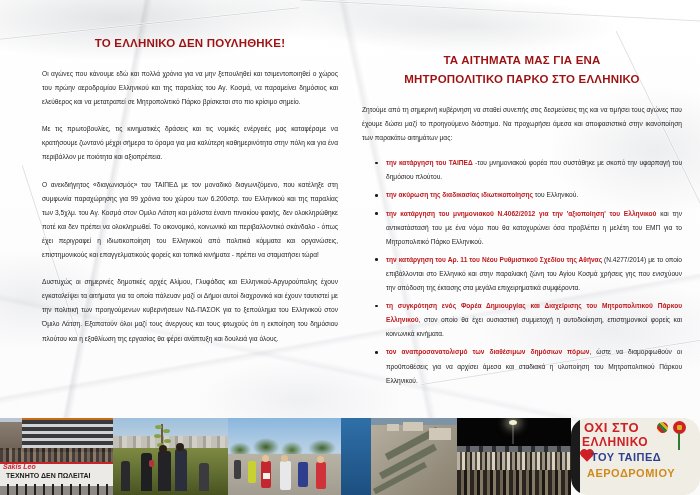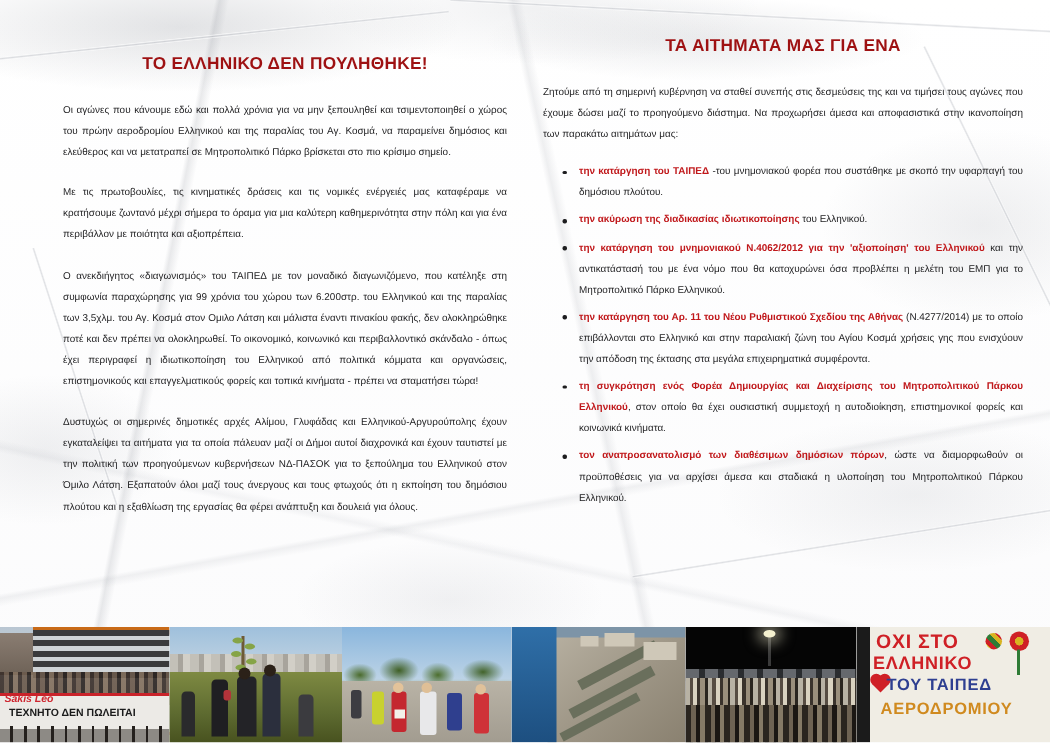--- a/index.html
+++ b/index.html
@@ -68,21 +68,21 @@
   h1.title {
     color: #9e1112;
     font-size: 11.5px;
     font-weight: bold;
     text-align: center;
     letter-spacing: .2px;
     margin: 0;
     line-height: 19px;
   }
   .title-wrap-left  { padding-top: 34px; padding-bottom: 14px; }
-  .title-wrap-right { padding-top: 22px; padding-bottom: 14px; }
+  .title-wrap-right { padding-top: 51px; padding-bottom: 14px; }
 
   p.body {
     margin: 0 0 11px 0;
     font-size: 6.6px;
     line-height: 14.1px;
     color: #1d1d1f;
     text-align: justify;
     text-justify: inter-word;
     letter-spacing: .02px;
   }
@@ -131,21 +131,21 @@
     position: relative;
     height: 77px;
     overflow: hidden;
     flex: none;
   }
   .p1 { width: 113px; }
   .p2 { width: 115px; }
   .p3 { width: 113px; }
   .p4 { width: 116px; }
   .p5 { width: 114px; }
-  .p6 { width: 129px; }
+  .p6 { width: 129px; border-radius: 17px; }
 
   
   .p1 .sky { position:absolute; inset:0; background:linear-gradient(#b9c6d2,#cfd8df 40%,#b0aba4 70%,#8e8a84); }
   .p1 .bldg{ position:absolute; left:0; top:4px; width:46px; height:28px; background:linear-gradient(#8a7d72,#6e6257); }
   .p1 .fence{position:absolute; left:22px; top:2px; width:91px; height:34px; background:
       repeating-linear-gradient(to bottom, #3a3a3c 0 4px, #cfd3d6 4px 7px); }
   .p1 .roof { position:absolute; left:22px; top:0; width:91px; height:5px; background:#c86a18; }
   .p1 .crowd{position:absolute; left:0; top:30px; width:113px; height:22px; background:
       repeating-linear-gradient(90deg,#3a2f2a 0 3px,#6b5a4c 3px 6px,#2b2421 6px 9px,#83705e 9px 12px); opacity:.9;}
   .p1 .banner{position:absolute;left:0;top:44px;width:113px;height:24px;background:#eceae6;
@@ -256,20 +256,21 @@
       </div>
       <p class="body">Οι αγώνες που κάνουμε εδώ και πολλά χρόνια για να μην ξεπουληθεί και τσιμεντοποιηθεί ο χώρος του πρώην αεροδρομίου Ελληνικού και της παραλίας του Αγ. Κοσμά, να παραμείνει δημόσιος και ελεύθερος και να μετατραπεί σε Μητροπολιτικό Πάρκο βρίσκεται στο πιο κρίσιμο σημείο.</p>
       <p class="body">Με τις πρωτοβουλίες, τις κινηματικές δράσεις και τις νομικές ενέργειές μας καταφέραμε να κρατήσουμε ζωντανό μέχρι σήμερα το όραμα για μια καλύτερη καθημερινότητα στην πόλη και για ένα περιβάλλον με ποιότητα και αξιοπρέπεια.</p>
       <p class="body">Ο ανεκδιήγητος «διαγωνισμός» του ΤΑΙΠΕΔ με τον μοναδικό διαγωνιζόμενο, που κατέληξε στη συμφωνία παραχώρησης για 99 χρόνια του χώρου των 6.200στρ. του Ελληνικού και της παραλίας των 3,5χλμ. του Αγ. Κοσμά στον Ομιλο Λάτση και μάλιστα έναντι πινακίου φακής, δεν ολοκληρώθηκε ποτέ και δεν πρέπει να ολοκληρωθεί. Το οικονομικό, κοινωνικό και περιβαλλοντικό σκάνδαλο - όπως έχει περιγραφεί η ιδιωτικοποίηση του Ελληνικού από πολιτικά κόμματα και οργανώσεις, επιστημονικούς και επαγγελματικούς φορείς και τοπικά κινήματα - πρέπει να σταματήσει τώρα!</p>
       <p class="body">Δυστυχώς οι σημερινές δημοτικές αρχές Αλίμου, Γλυφάδας και Ελληνικού-Αργυρούπολης έχουν εγκαταλείψει τα αιτήματα για τα οποία πάλευαν μαζί οι Δήμοι αυτοί διαχρονικά και έχουν ταυτιστεί με την πολιτική των προηγούμενων κυβερνήσεων ΝΔ-ΠΑΣΟΚ για το ξεπούλημα του Ελληνικού στον Όμιλο Λάτση. Εξαπατούν όλοι μαζί τους άνεργους και τους φτωχούς ότι η εκποίηση του δημόσιου πλούτου και η εξαθλίωση της εργασίας θα φέρει ανάπτυξη και δουλειά για όλους.</p>
     </div>
 
     <div class="col col-right">
       <div class="title-wrap-right">
         <h1 class="title">ΤΑ ΑΙΤΗΜΑΤΑ ΜΑΣ ΓΙΑ ΕΝΑ</h1>
+        <h1 class="title">ΜΗΤΡΟΠΟΛΙΤΙΚΟ ΠΑΡΚΟ ΣΤΟ ΕΛΛΗΝΙΚΟ</h1>
       </div>
       <p class="body">Ζητούμε από τη σημερινή κυβέρνηση να σταθεί συνεπής στις δεσμεύσεις της και να τιμήσει τους αγώνες που έχουμε δώσει μαζί το προηγούμενο διάστημα. Να προχωρήσει άμεσα και αποφασιστικά στην ικανοποίηση των παρακάτω αιτημάτων μας:</p>
 
       <ul class="demands">
         <li>
           <span class="hl">την κατάργηση του ΤΑΙΠΕΔ</span><span> -του μνημονιακού φορέα που συστάθηκε με σκοπό την υφαρπαγή του δημόσιου πλούτου.</span>
         </li>
         <li>
           <span class="hl">την ακύρωση της διαδικασίας ιδιωτικοποίησης</span><span> του Ελληνικού.</span>
         </li>

